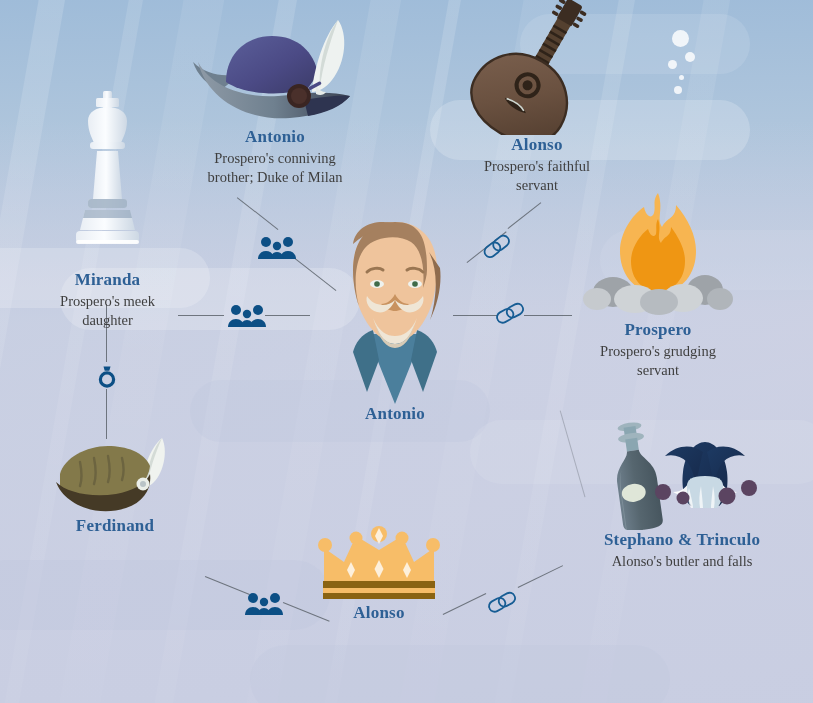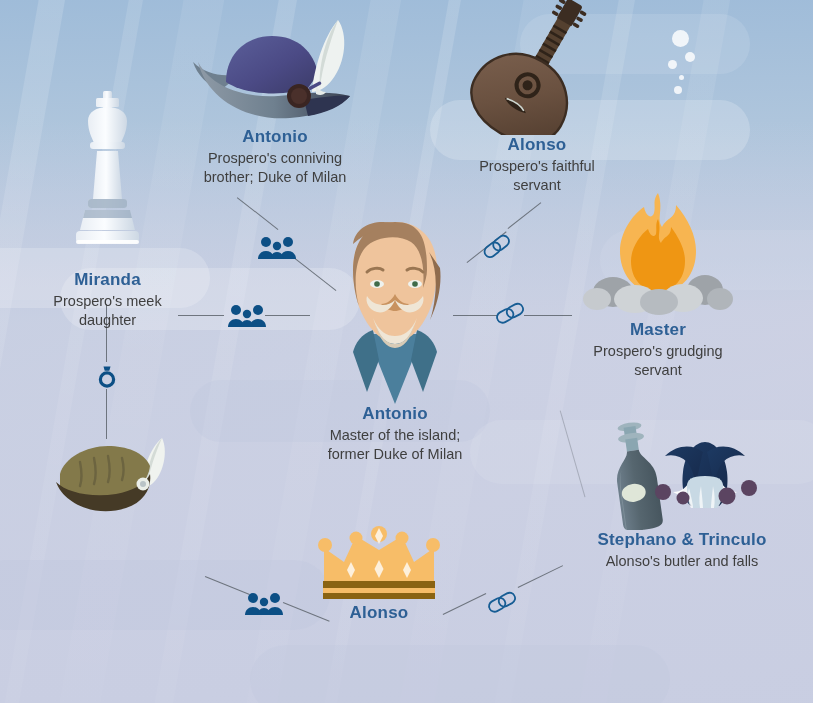--- a/index.html
+++ b/index.html
@@ -30,21 +30,21 @@
     transform-origin:top center;
   }
   .cloud{
     position:absolute;border-radius:999px;background:rgba(255,255,255,.20);
     filter:blur(0.4px);
   }
   .cloud.d{background:rgba(186,196,220,.45);}
   .bubble{position:absolute;border-radius:50%;background:rgba(255,255,255,.82);}
 
   
-  .node{position:absolute;text-align:center;}
+  .node{position:absolute;text-align:center;font-family:Liberation Serif, serif;}
   .node .name{
     color:#2e6095;font-weight:bold;font-size:17px;line-height:20px;
     letter-spacing:.2px;margin:0;
   }
   .node .desc{
     color:#3f3f3f;font-size:14.5px;line-height:18.5px;margin:2px 0 0 0;
     white-space:pre-line;
   }
   .art{position:relative;margin:0 auto;}
 
@@ -301,21 +301,21 @@
           <ellipse cx="30" cy="107" rx="20" ry="15" fill="#9ea3a8"></ellipse>
           <ellipse cx="122" cy="105" rx="18" ry="15" fill="#9ea3a8"></ellipse>
           <ellipse cx="52" cy="114" rx="21" ry="14" fill="#cfd3d6"></ellipse>
           <ellipse cx="100" cy="113" rx="20" ry="14" fill="#cfd3d6"></ellipse>
           <ellipse cx="76" cy="117" rx="19" ry="13" fill="#b6bbc0"></ellipse>
           <ellipse cx="14" cy="114" rx="14" ry="11" fill="#c6cace"></ellipse>
           <ellipse cx="137" cy="114" rx="13" ry="11" fill="#b0b5ba"></ellipse>
         </g>
       </svg>
     </div>
-    <p class="name">Master</p>
+    <p class="name">Prospero</p>
     <p class="desc">Prospero's grudging
 servant</p>
   </div>
 
   <div class="node" style="left:290px;top:222px;width:210px;">
     <div class="art" style="width:140px;height:182px;">
       <svg width="140" height="182" viewBox="0 0 140 182">
         <path d="M42 112 L70 182 L98 112 z" fill="#4b7f9c"></path>
         <path d="M48 108c-12 4-18 14-20 22l14 40 12-32z" fill="#3f7089"></path>
         <path d="M92 108c12 4 18 14 20 22l-14 40-12-32z" fill="#3f7089"></path>
@@ -330,36 +330,35 @@
         <path d="M42 50c4-4 12-5 16-2" stroke="#9a7652" stroke-width="3" fill="none" stroke-linecap="round"></path>
         <path d="M82 48c4-3 12-2 16 2" stroke="#9a7652" stroke-width="3" fill="none" stroke-linecap="round"></path>
         <path d="M70 72c-3 6-8 10-14 10 4 5 10 7 14 7s10-2 14-7c-6 0-11-4-14-10z" fill="#c8925f"></path>
         <path d="M70 78c-8 8-22 6-28-4-2 6 2 14 10 16 8 2 15-4 18-12z" fill="#efe6d6"></path>
         <path d="M70 78c8 8 22 6 28-4 2 6-2 14-10 16-8 2-15-4-18-12z" fill="#efe6d6"></path>
         <path d="M48 96c6 18 12 26 22 26s16-8 22-26c-6 14-14 18-22 18s-16-4-22-18z" fill="#efe6d6"></path>
         <path d="M50 100c4 14 11 22 20 22s16-8 20-22c-4 18-12 26-20 26s-16-8-20-26z" fill="#d8cbb6"></path>
       </svg>
     </div>
     <p class="name">Antonio</p>
-    <p class="desc">Master of the island;
-former Duke of Milan</p>
   </div>
 
   <div class="node" style="left:20px;top:436px;width:190px;">
     <div class="art" style="width:150px;height:80px;">
       <svg width="150" height="80" viewBox="0 0 150 80">
         <path d="M122 2c6 12 2 34-8 44-4 4-9 6-12 6 0-18 8-40 20-50z" fill="#f0f3ef"></path>
         <path d="M122 2c-7 16-13 34-15 48-1-12 4-36 15-48z" fill="#cdd5cf" opacity=".8"></path>
         <path d="M20 38c4-16 26-28 48-28 18 0 36 6 42 20-2 16-14 26-30 30-24 6-52 2-60-8z" fill="#83794a"></path>
         <path d="M16 46c10 10 34 16 60 12 16-3 30-10 34-20 2 14-6 28-24 34-30 10-62-4-70-26z" fill="#453a26"></path>
         <path d="M40 26c2 10 2 18 0 24M54 22c2 10 2 20 0 26M68 20c2 10 2 20 0 26M82 22c2 8 2 16 0 22" stroke="#6c6440" stroke-width="2.4" fill="none" stroke-linecap="round"></path>
         <circle cx="103" cy="48" r="6.5" fill="#eaeee8"></circle>
         <circle cx="103" cy="48" r="3" fill="#b9c3c6"></circle>
       </svg>
     </div>
+    <p class="name">Ferdinand</p>
   </div>
 
   <div class="node" style="left:552px;top:420px;width:260px;">
     <div class="art" style="width:190px;height:110px;">
       <svg width="190" height="110" viewBox="0 0 190 110">
         <defs>
           <linearGradient id="btl" x1="0" y1="0" x2="1" y2="0">
             <stop offset="0" stop-color="#6e7f8c"></stop>
               <stop offset=".45" stop-color="#56666f"></stop>
               <stop offset="1" stop-color="#47565f"></stop>

